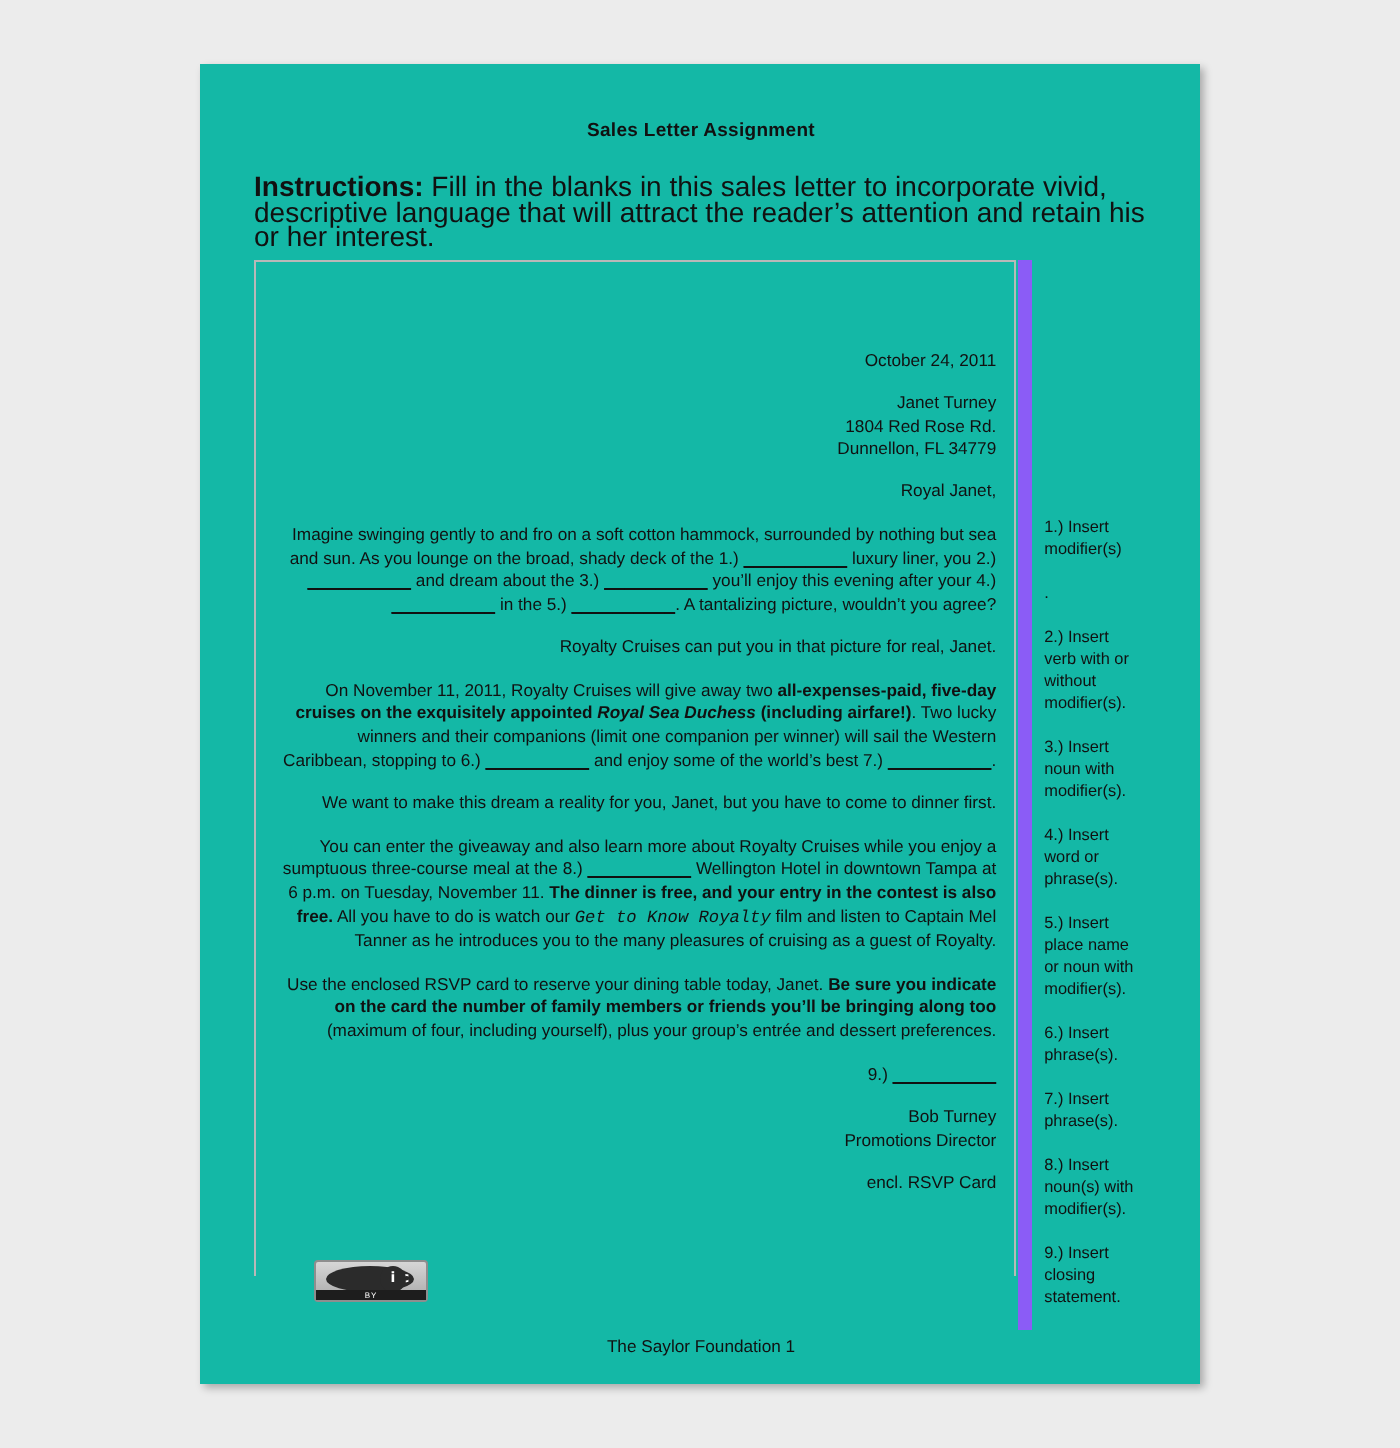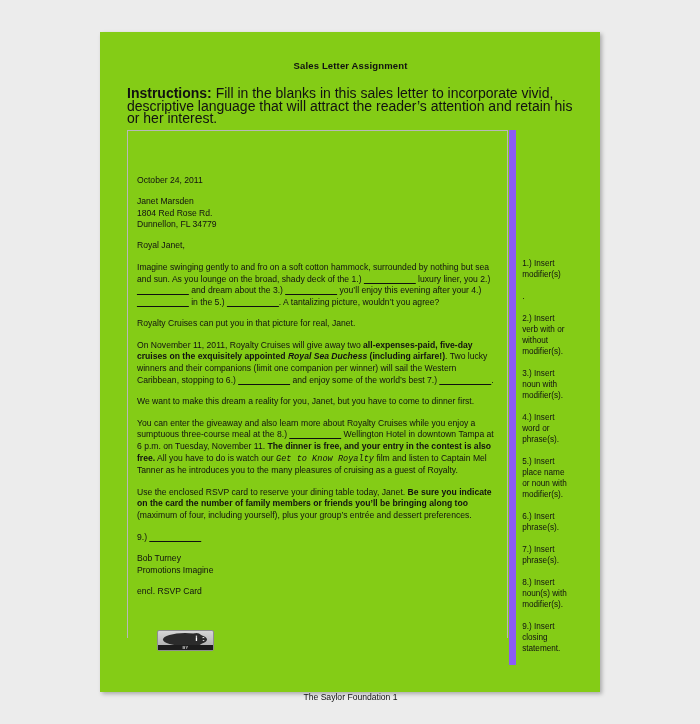--- a/index.html
+++ b/index.html
@@ -14,21 +14,21 @@
     overflow: hidden;
   }
 
   
   #page {
     position: absolute;
     left: 100px;
     top: 32px;
     width: 500px;
     height: 660px;
-    background: #84cc16;
+    background: #14b8a6;
     box-shadow: 2px 2px 4px rgba(0,0,0,0.28);
     box-sizing: border-box;
   }
 
   #page-inner {
     position: absolute;
     left: 27px;
     top: 28px;
     width: 447px;
     height: 610px;
@@ -59,20 +59,21 @@
     align-items: flex-start;
   }
 
   #letter-box {
     width: 382px;
     box-sizing: border-box;
     border: 1px solid #b8b8b8;
     border-bottom: none;
     padding: 44px 9px 40px 9px;
     min-height: 460px;
+    text-align: right;
   }
 
   #margin-col {
     width: 65px;
     box-sizing: border-box;
     border-left: 7px solid #8b5cf6;
     margin-left: 1px;
     padding: 128px 2px 0 6px;
     align-self: stretch;
   }
@@ -138,21 +139,21 @@
     font-size: 4px;
     text-align: center;
     line-height: 5px;
     letter-spacing: 0.4px;
   }
 
   
   #footer {
     position: absolute;
     left: 0;
-    top: 632px;
+    top: 608px;
     width: 447px;
     text-align: center;
     font-size: 8.6px;
     color: #111;
   }
 </style>
 </head>
 <body>
 
 <div id="page">
@@ -164,21 +165,21 @@
       <span class="lead">Instructions:</span><span> Fill in the blanks in this sales letter to incorporate vivid, descriptive language that will attract the reader’s attention and retain his or her interest.</span>
     </p>
 
     <div id="body-area">
 
       <div id="letter-box">
 
         <p class="l">October 24, 2011</p>
 
         <div class="l addr">
-          <div>Janet Marsden</div>
+          <div>Janet Turney</div>
           <div>1804 Red Rose Rd.</div>
           <div>Dunnellon, FL 34779</div>
         </div>
 
         <p class="l">Royal  Janet,</p>
 
         <p class="l"><span>Imagine swinging gently to and fro on a soft cotton hammock, surrounded by nothing but sea and sun. As you lounge on the broad, shady deck of the 1.) </span><span class="blank">__________</span><span> luxury liner, you 2.) </span><span class="blank">__________</span><span> and dream about the 3.) </span><span class="blank">__________</span><span> you’ll enjoy this evening after your 4.) </span><span class="blank">__________</span><span> in the 5.) </span><span class="blank">__________</span><span>. A tantalizing picture, wouldn’t you agree?</span></p>
 
         <p class="l">Royalty Cruises can put you in that picture for real, Janet.</p>
 
@@ -188,21 +189,21 @@
 
         <p class="l"><span>You can enter the giveaway and also learn more about Royalty Cruises while you enjoy a sumptuous three-course meal at the 8.) </span><span class="blank">__________</span><span> Wellington Hotel in downtown Tampa at 6 p.m. on Tuesday, November 11. </span><b>The dinner is free, and your entry in the contest is also free.</b><span> All you have to do is watch our </span><i>Get to Know Royalty</i><span> film and listen to Captain Mel Tanner as he introduces you to the many pleasures of cruising as a guest of Royalty.</span></p>
 
         <p class="l"><span>Use the enclosed RSVP card to reserve your dining table today, Janet. </span><b>Be sure you indicate on the card the number of family members or friends you’ll be bringing along too</b><span> (maximum of four, including yourself), plus your group’s entrée and dessert preferences.</span></p>
 
         <p class="l"><span>9.) </span><span class="blank">__________</span></p>
 
 
         <div class="l addr">
           <div>Bob Turney</div>
-          <div>Promotions Imagine</div>
+          <div>Promotions Director</div>
         </div>
 
         <p class="l tight">encl. RSVP Card</p>
       </div>
 
       <div id="margin-col">
         <p class="note">1.) Insert modifier(s)</p>
         <p class="note">.</p>
         <p class="note">2.)  Insert  verb with  or  without modifier(s).</p>
         <p class="note">3.) Insert noun with modifier(s).</p>

